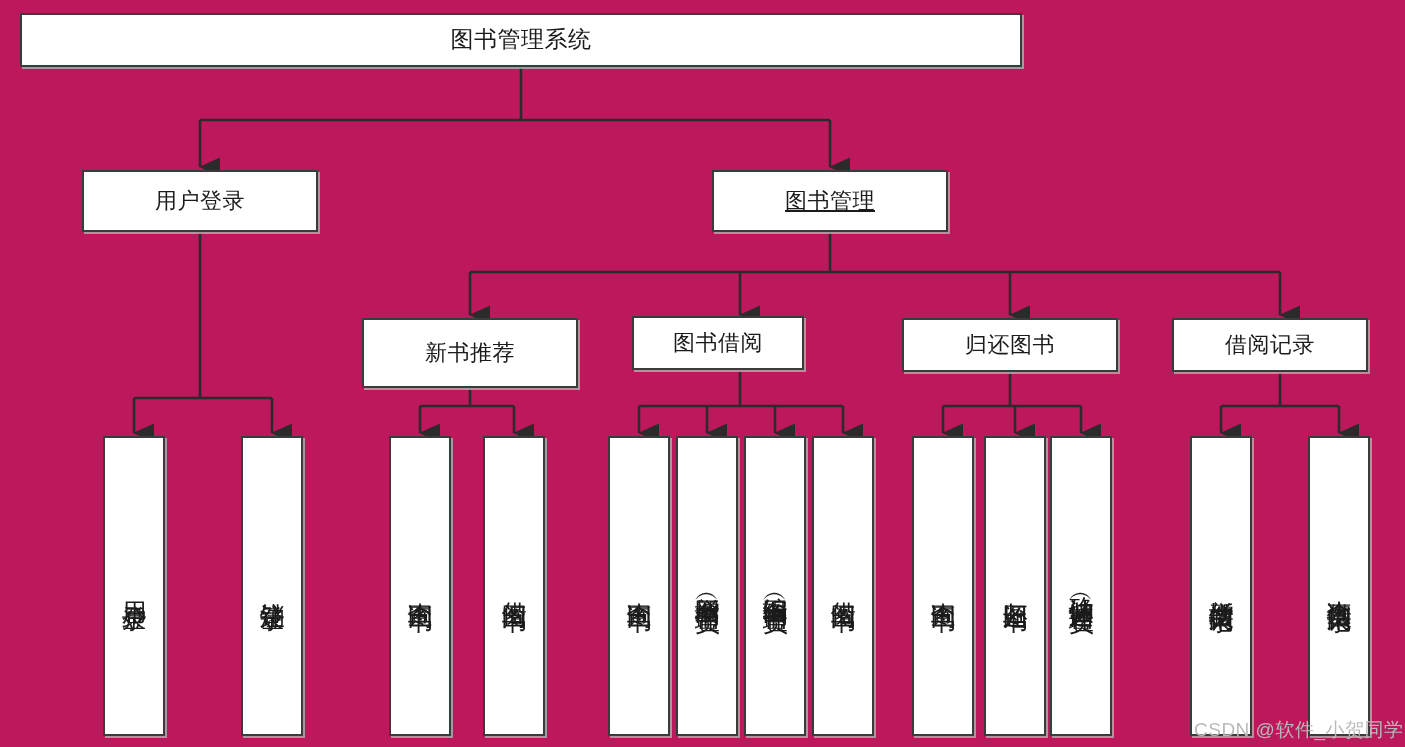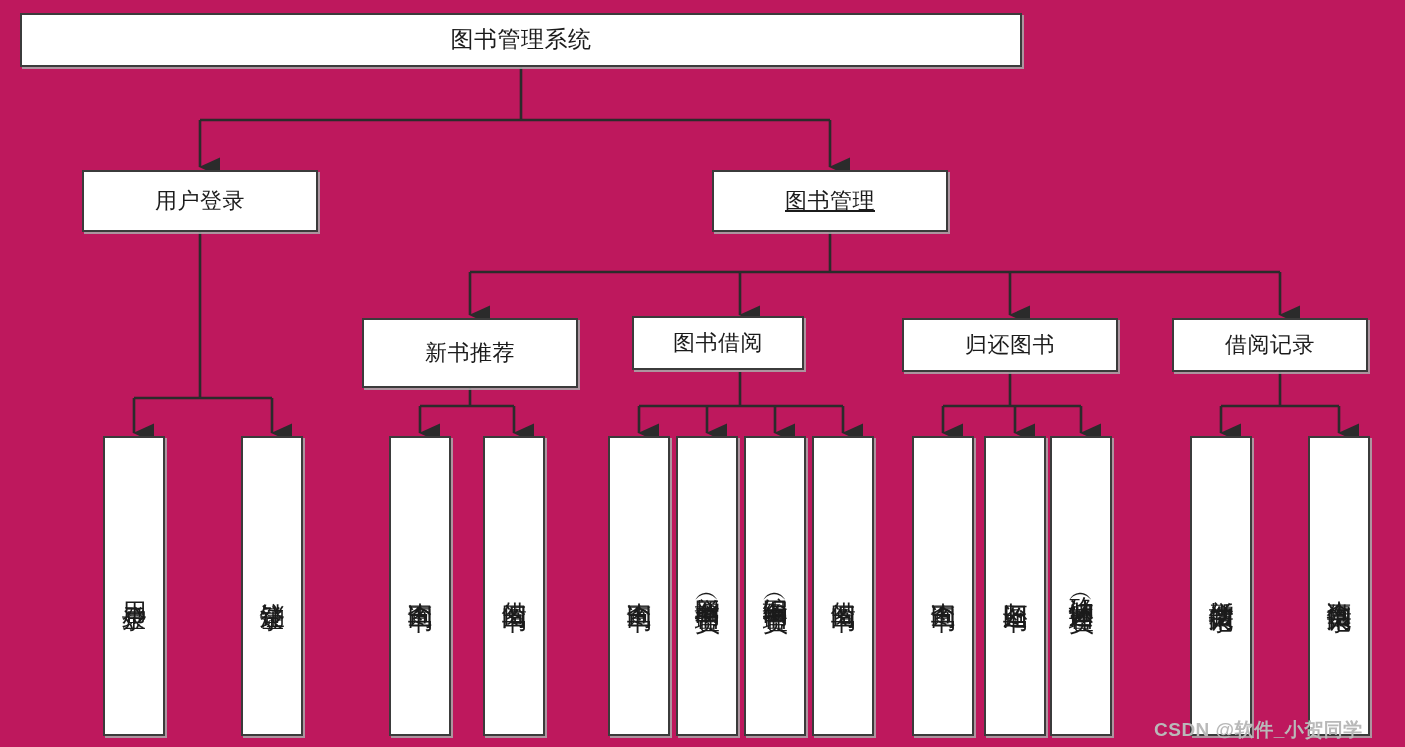--- a/index.html
+++ b/index.html
@@ -178,15 +178,15 @@
         <span class="lbl">确认归还（管理员）</span>
       </div>
       <div class="node vert" style="left: 1190px; top: 436px; width: 62px; height: 300px;">
         <span class="lbl">新增借阅记录</span>
       </div>
       <div class="node vert" style="left: 1308px; top: 436px; width: 62px; height: 300px;">
         <span class="lbl">查询借阅记录</span>
       </div>
     </div>
 
-  <div class="watermark" style="left: 1154px; top: 717px; font-weight: bold;">CSDN @软件_小贺同学</div>
+  <div class="watermark" style="left: 1194px; top: 717px;">CSDN @软件_小贺同学</div>
 
 </div>
 
 </body></html>

